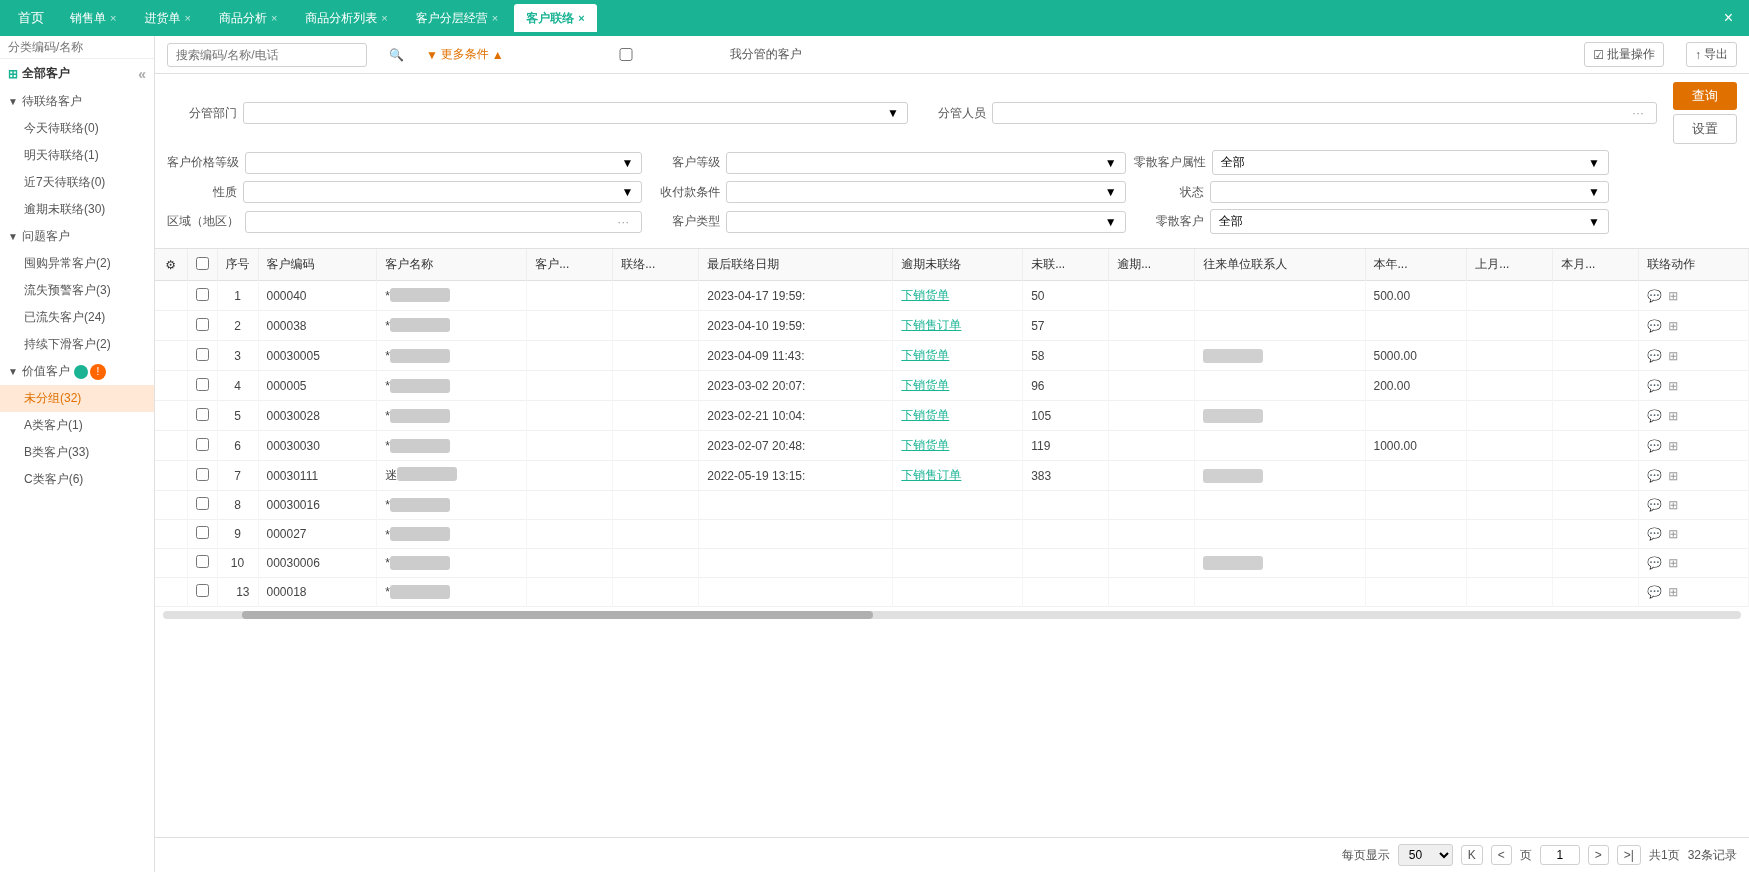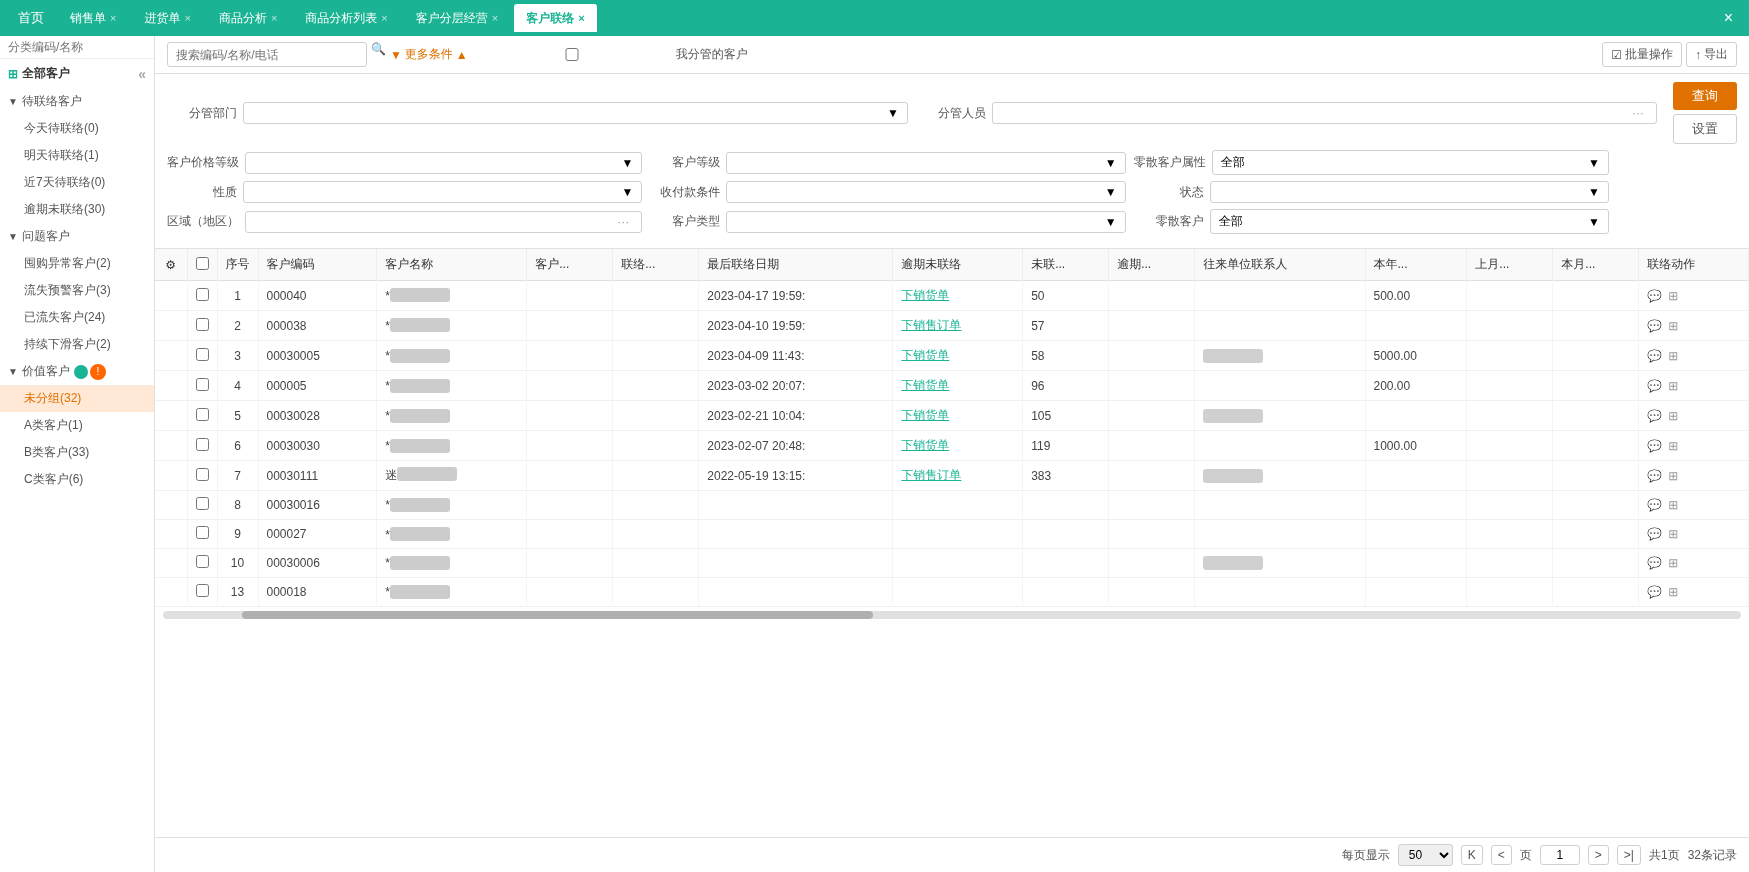--- a/index.html
+++ b/index.html
@@ -108,21 +108,22 @@
       display: flex;
       flex-direction: column;
       overflow: hidden;
     }
 
     
     .filter-bar {
       background: #fff;
       padding: 6px 12px;
       display: flex;
-      gap: 4px;
+      align-items: center;
+      gap: 22px;
       border-bottom: 1px solid #e0e0e0;
     }
     .filter-bar input {
       border: 1px solid #d0d0d0;
       border-radius: 3px;
       padding: 4px 8px;
       width: 200px;
       outline: none;
       font-size: 12px;
     }
@@ -791,21 +792,21 @@
               <td>
                 <div class="action-icons">
                   <span title="联络">💬</span>
                   <span title="更多">⊞</span>
                 </div>
               </td>
             </tr>
             <tr>
               <td></td>
               <td style="text-align: center;"><input type="checkbox" style=""></td>
-              <td style="text-align: center;">13</td>
+              <td style="text-align: right;">13</td>
               <td>000018</td>
               <td>*<span class="blurred" style="color: transparent; background: rgb(204, 204, 204); display: inline-block; min-width: 60px; height: 14px; border-radius: 3px;">***</span></td>
               <td></td>
               <td></td>
               <td></td>
               <td></td>
               <td></td>
               <td></td>
               <td></td>
               <td></td>

